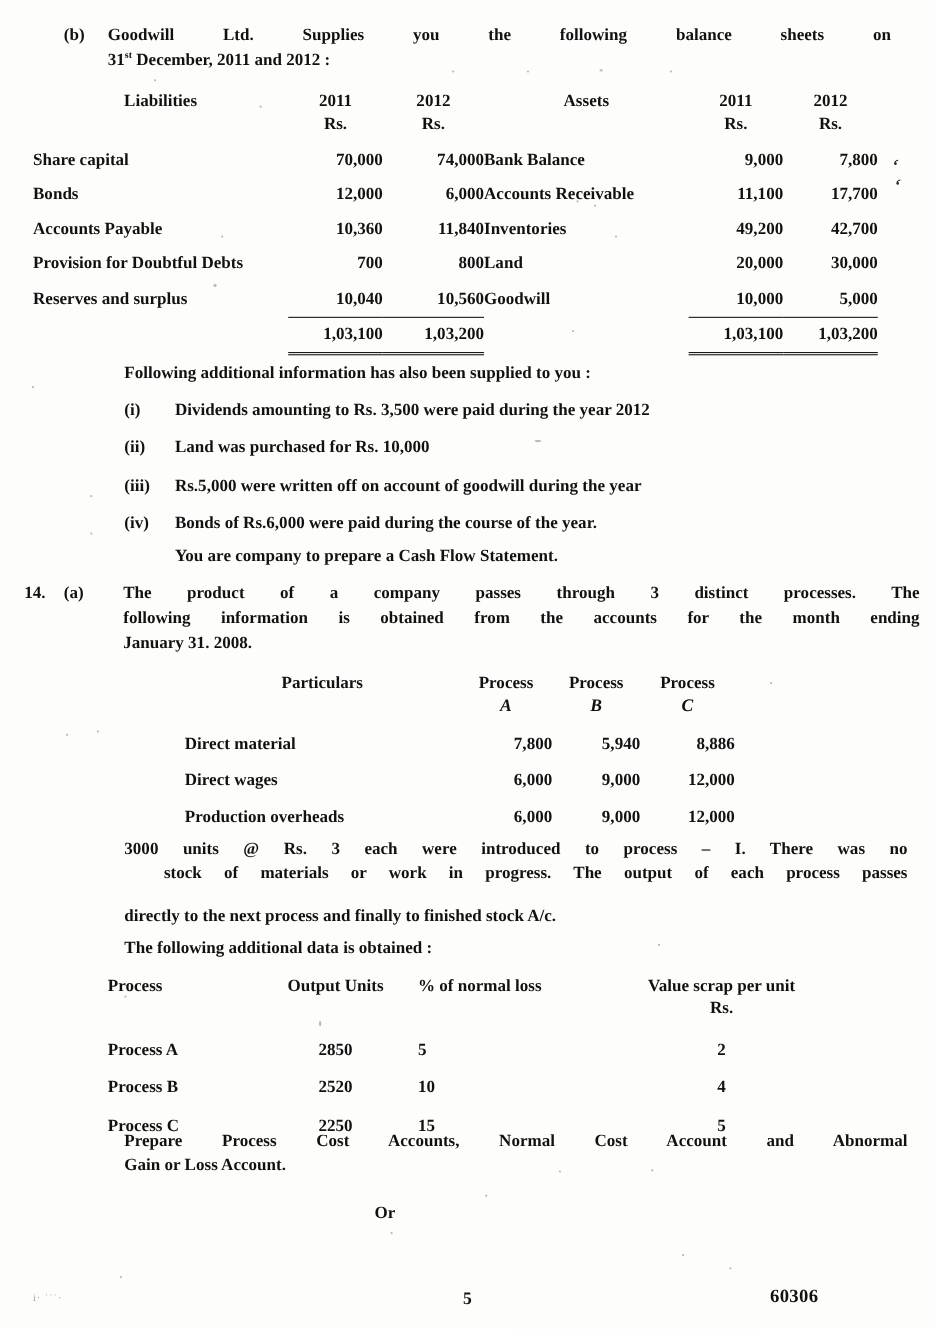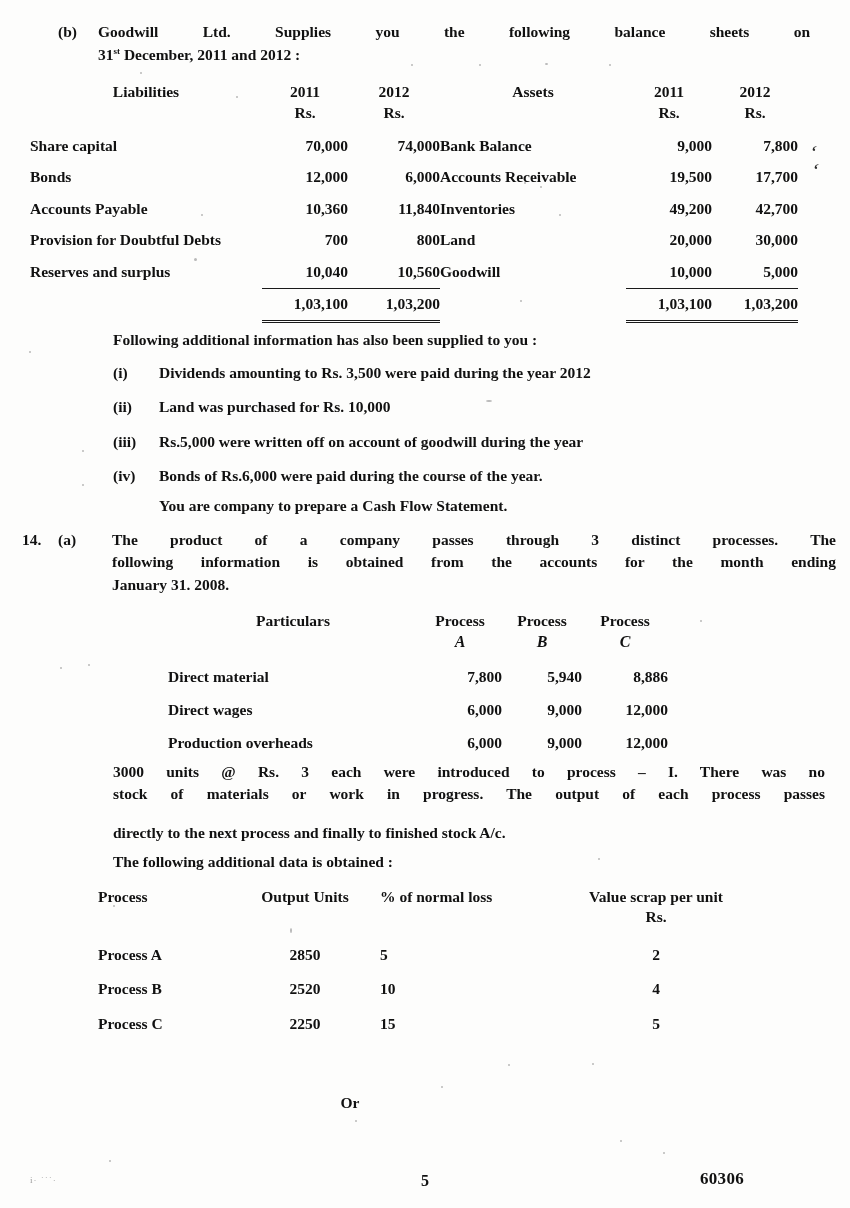--- a/index.html
+++ b/index.html
@@ -158,21 +158,21 @@
           <td class="c-num2">74,000</td>
           <td class="c-ast">Bank Balance</td>
           <td class="c-num3">9,000</td>
           <td class="c-num4">7,800</td>
         </tr>
         <tr>
           <td class="c-lia">Bonds</td>
           <td class="c-num">12,000</td>
           <td class="c-num2">6,000</td>
           <td class="c-ast">Accounts Receivable</td>
-          <td class="c-num3">19,500</td>
+          <td class="c-num3">11,100</td>
           <td class="c-num4">17,700</td>
         </tr>
         <tr>
           <td class="c-lia">Accounts Payable</td>
           <td class="c-num">10,360</td>
           <td class="c-num2">11,840</td>
           <td class="c-ast">Inventories</td>
           <td class="c-num3">49,200</td>
           <td class="c-num4">42,700</td>
         </tr>
@@ -276,21 +276,21 @@
           <td class="p-a">6,000</td>
           <td class="p-b">9,000</td>
           <td class="p-c">12,000</td>
         </tr>
       </tbody>
     </table>
   </div>
 
   <div class="blk" style="left:113px; top:762px; width:712px;">
     <div class="justified spread">3000 units @ Rs. 3 each were introduced to process – I. There was no</div>
-    <div class="justified spread" style="margin-top:2px;">stock of materials or work in progress. The output of each process passes</div>
+    <div class="justified spread" style="margin-top:2px;margin-left:36px;">stock of materials or work in progress. The output of each process passes</div>
     <div class="bold" style="margin-top:18px;">directly to the next process and finally to finished stock A/c.</div>
   </div>
 
   <div class="blk bold" style="left:113px; top:852px;">The following additional data is obtained :</div>
 
   <div class="blk" style="left:98px; top:880px;">
     <table class="units">
       <thead>
         <tr>
           <td class="u-proc u-head">Process</td>
@@ -321,20 +321,24 @@
         <tr>
           <td class="u-proc">Process C</td>
           <td class="u-out">2250</td>
           <td class="u-loss">15</td>
           <td class="u-val">5</td>
         </tr>
       </tbody>
     </table>
   </div>
 
+  <div class="blk" style="left:113px; top:1028px; width:712px;">
+    <div class="justified spread">Prepare Process Cost Accounts, Normal Cost Account and Abnormal</div>
+    <div class="bold" style="margin-top:2px;">Gain or Loss Account.</div>
+  </div>
 
   <div class="blk bold ctr" style="left:0; top:1093px; width:700px;">Or</div>
 
   <div class="blk smudge" style="left:30px; top:1175px;">i· ˙˙˙·</div>
   <div class="blk pagenum ctr" style="left:0; top:1170px; width:850px;">5</div>
   <div class="blk qcode" style="left:700px; top:1168px;">60306</div>
 
   <div class="speck" style="left:140px; top:72px; width:2px; height:2px;"></div>
   <div class="speck" style="left:236px; top:96px; width:2px; height:2px;"></div>
   <div class="speck" style="left:411px; top:64px; width:2px; height:2px;"></div>

